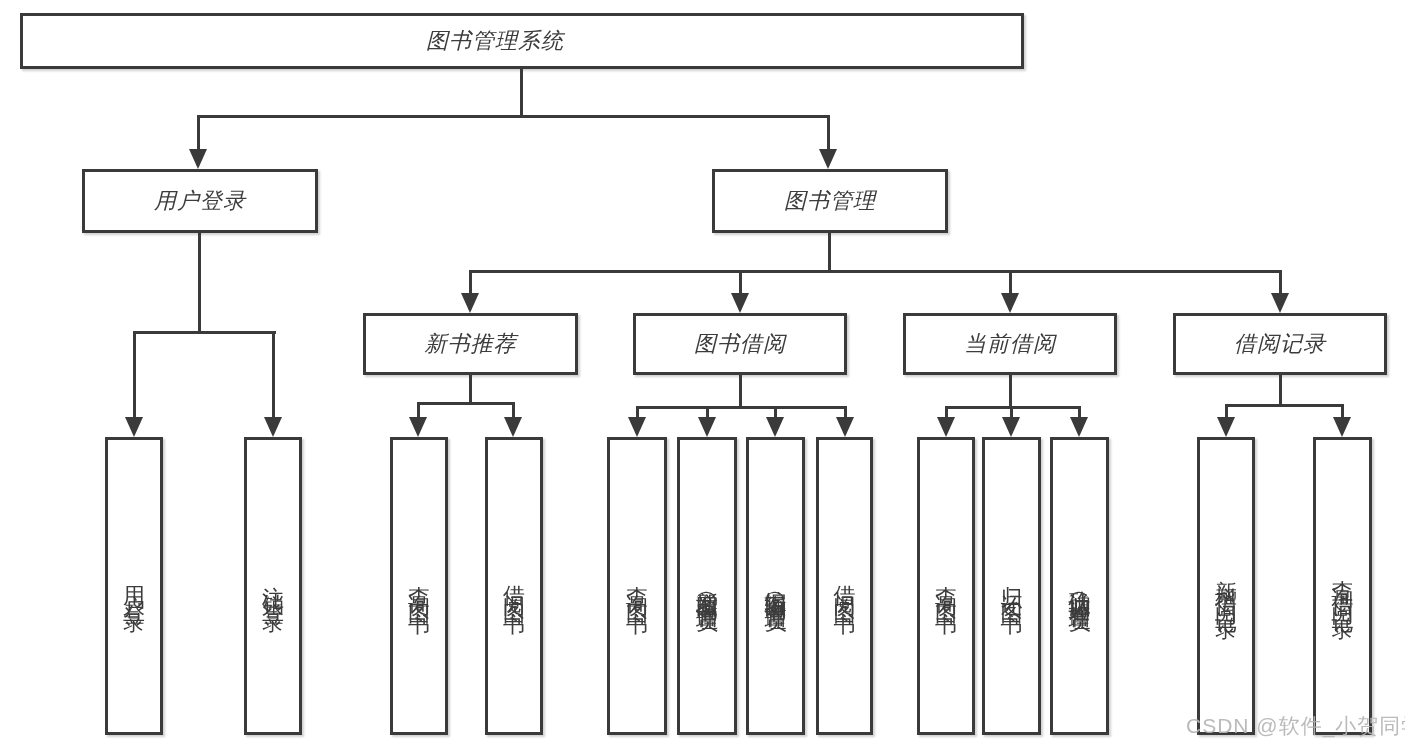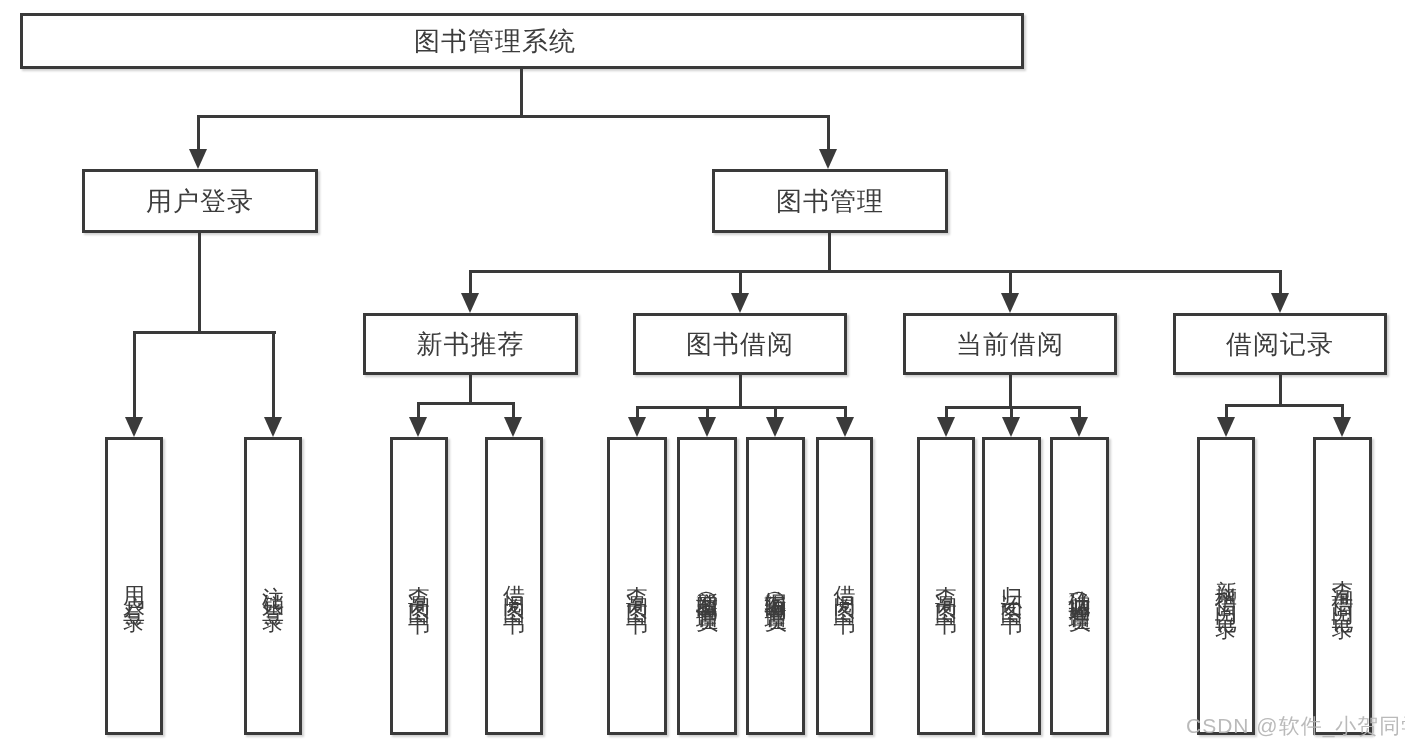--- a/index.html
+++ b/index.html
@@ -19,23 +19,24 @@
   }
   .node{
     position:absolute;
     box-sizing:border-box;
     border:3px solid var(--line);
     background:#fff;
     display:flex;align-items:center;justify-content:center;
     box-shadow:2px 2px 2px rgba(90,90,90,0.28);
   }
   .hlabel{
-    font-size:26px;
+    font-size:22px;
     letter-spacing:1px;
     white-space:nowrap;
+    font-style:italic;
   }
   .vlabel{
     writing-mode:vertical-rl;
     text-orientation:mixed;
     font-size:22px;
     letter-spacing:9px;
     line-height:1;
     white-space:nowrap;
   }
   .vlabel.med{letter-spacing:8px;}

